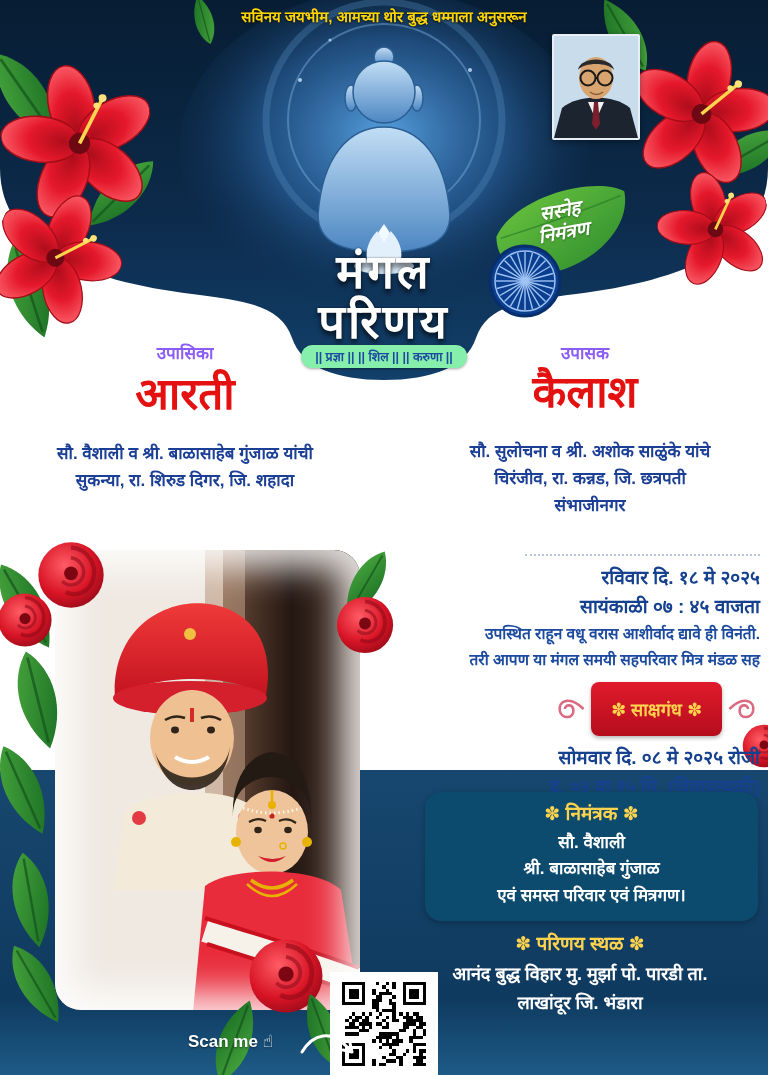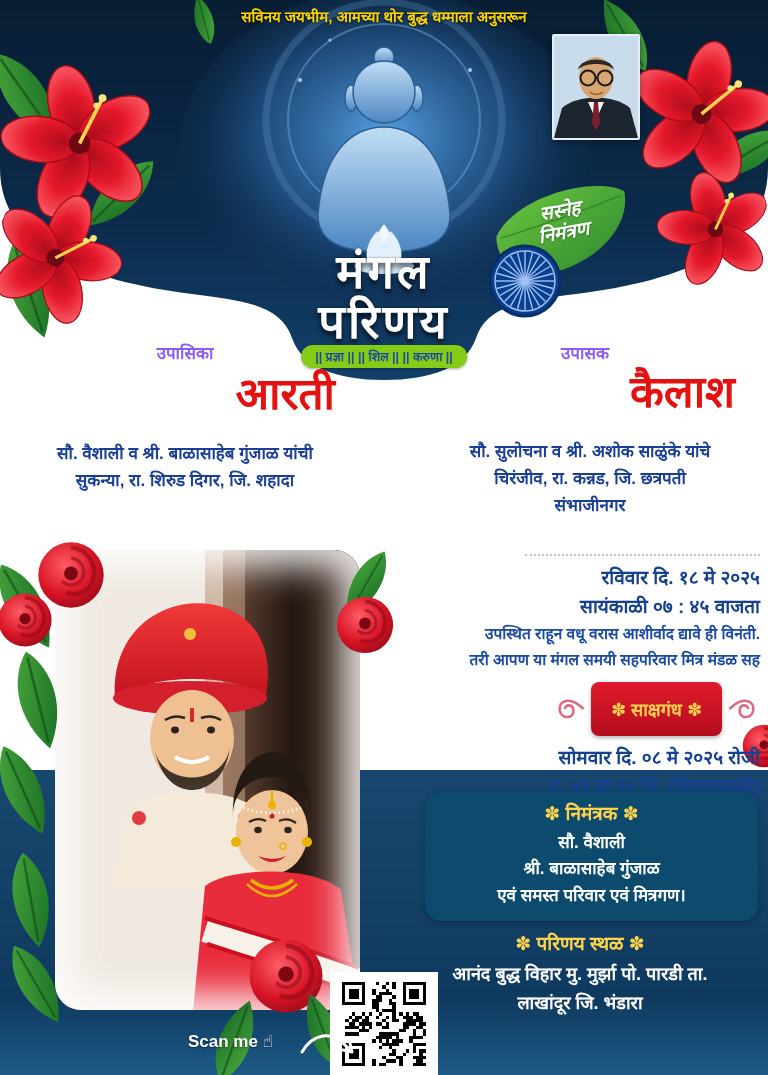--- a/index.html
+++ b/index.html
@@ -30,30 +30,30 @@
   .main-title{
     left:184px;width:400px;z-index:6;text-align:center;color:#fff;
     font-weight:800;font-size:47px;letter-spacing:3px;line-height:1;
     text-shadow:0 4px 5px rgba(0,0,0,.65),0 0 2px rgba(0,0,0,.5);
   }
   .title1{top:248px;}
   .title2{top:298px;}
   .chakra{left:487px;top:243px;width:76px;height:76px;z-index:7;}
   .motto-pill{
     left:50%;top:345px;transform:translateX(-50%);z-index:7;
-    background:#84cc16;border-radius:12px;padding:3px 14px;
+    background:#86efac;border-radius:12px;padding:3px 14px;
     color:#1d4ba0;font-weight:bold;font-size:12.5px;white-space:nowrap;
     box-shadow:0 1px 3px rgba(0,0,0,.35);
   }
 
   
   .role-label{z-index:6;color:#8b5cf6;font-weight:bold;font-size:17px;}
   .bride-role{left:35px;top:341px;width:300px;}
   .groom-role{left:435px;top:341px;width:300px;}
-  .big-name{z-index:6;color:#e41111;font-weight:800;font-size:44px;line-height:1;text-align:right;}
+  .big-name{z-index:6;color:#e41111;font-weight:800;font-size:44px;line-height:1;}
   .bride-name{left:35px;top:372px;width:300px;}
   .groom-name{left:435px;top:370px;width:300px;}
   .parents{z-index:6;color:#1c3f96;font-weight:bold;font-size:17px;line-height:1.6;}
   .bride-parents{left:15px;top:440px;width:340px;}
   .groom-parents{left:425px;top:438px;width:330px;}
 
   
   .photo{
     left:55px;top:550px;width:305px;height:460px;z-index:3;
     border-radius:26px;overflow:hidden;

